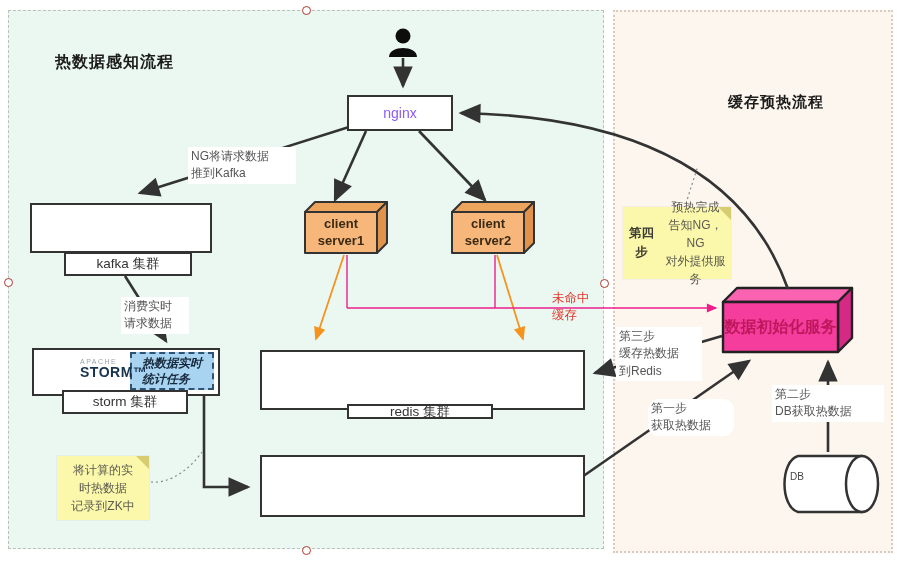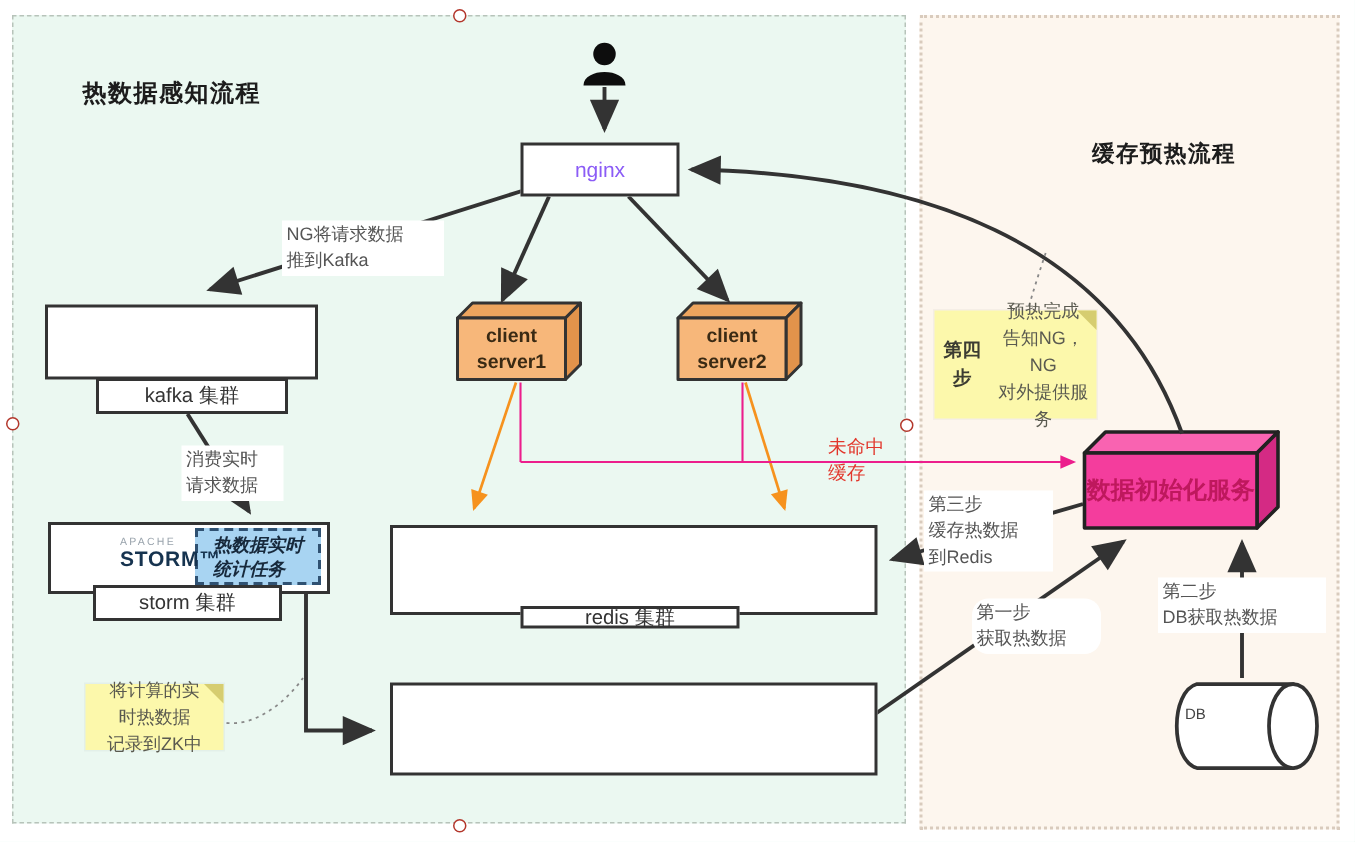--- a/index.html
+++ b/index.html
@@ -216,21 +216,21 @@
 缓存</div>
 
   <div class="txt plain-label" style="left:616px;top:327px;width:80px;">第三步
 缓存热数据
 到Redis</div>
   <div class="txt plain-label" style="left:648px;top:399px;width:80px;border-radius:11px;">第一步
 获取热数据</div>
   <div class="txt plain-label" style="left:772px;top:385px;width:106px;">第二步
 DB获取热数据</div>
 
-  <div class="note" style="left:57px;top:456px;width:92px;height:44px;">
+  <div class="note" style="left:57px;top:456px;width:92px;height:64px;">
     <div class="note-body">将计算的实
 时热数据
 记录到ZK中</div>
   </div>
   <div class="note" style="left:623px;top:207px;width:108px;height:72px;">
     <div class="note-body">
       <div class="note-title">第四步</div>
       <div style="white-space:pre-line;">预热完成
 告知NG，NG
 对外提供服务</div>

